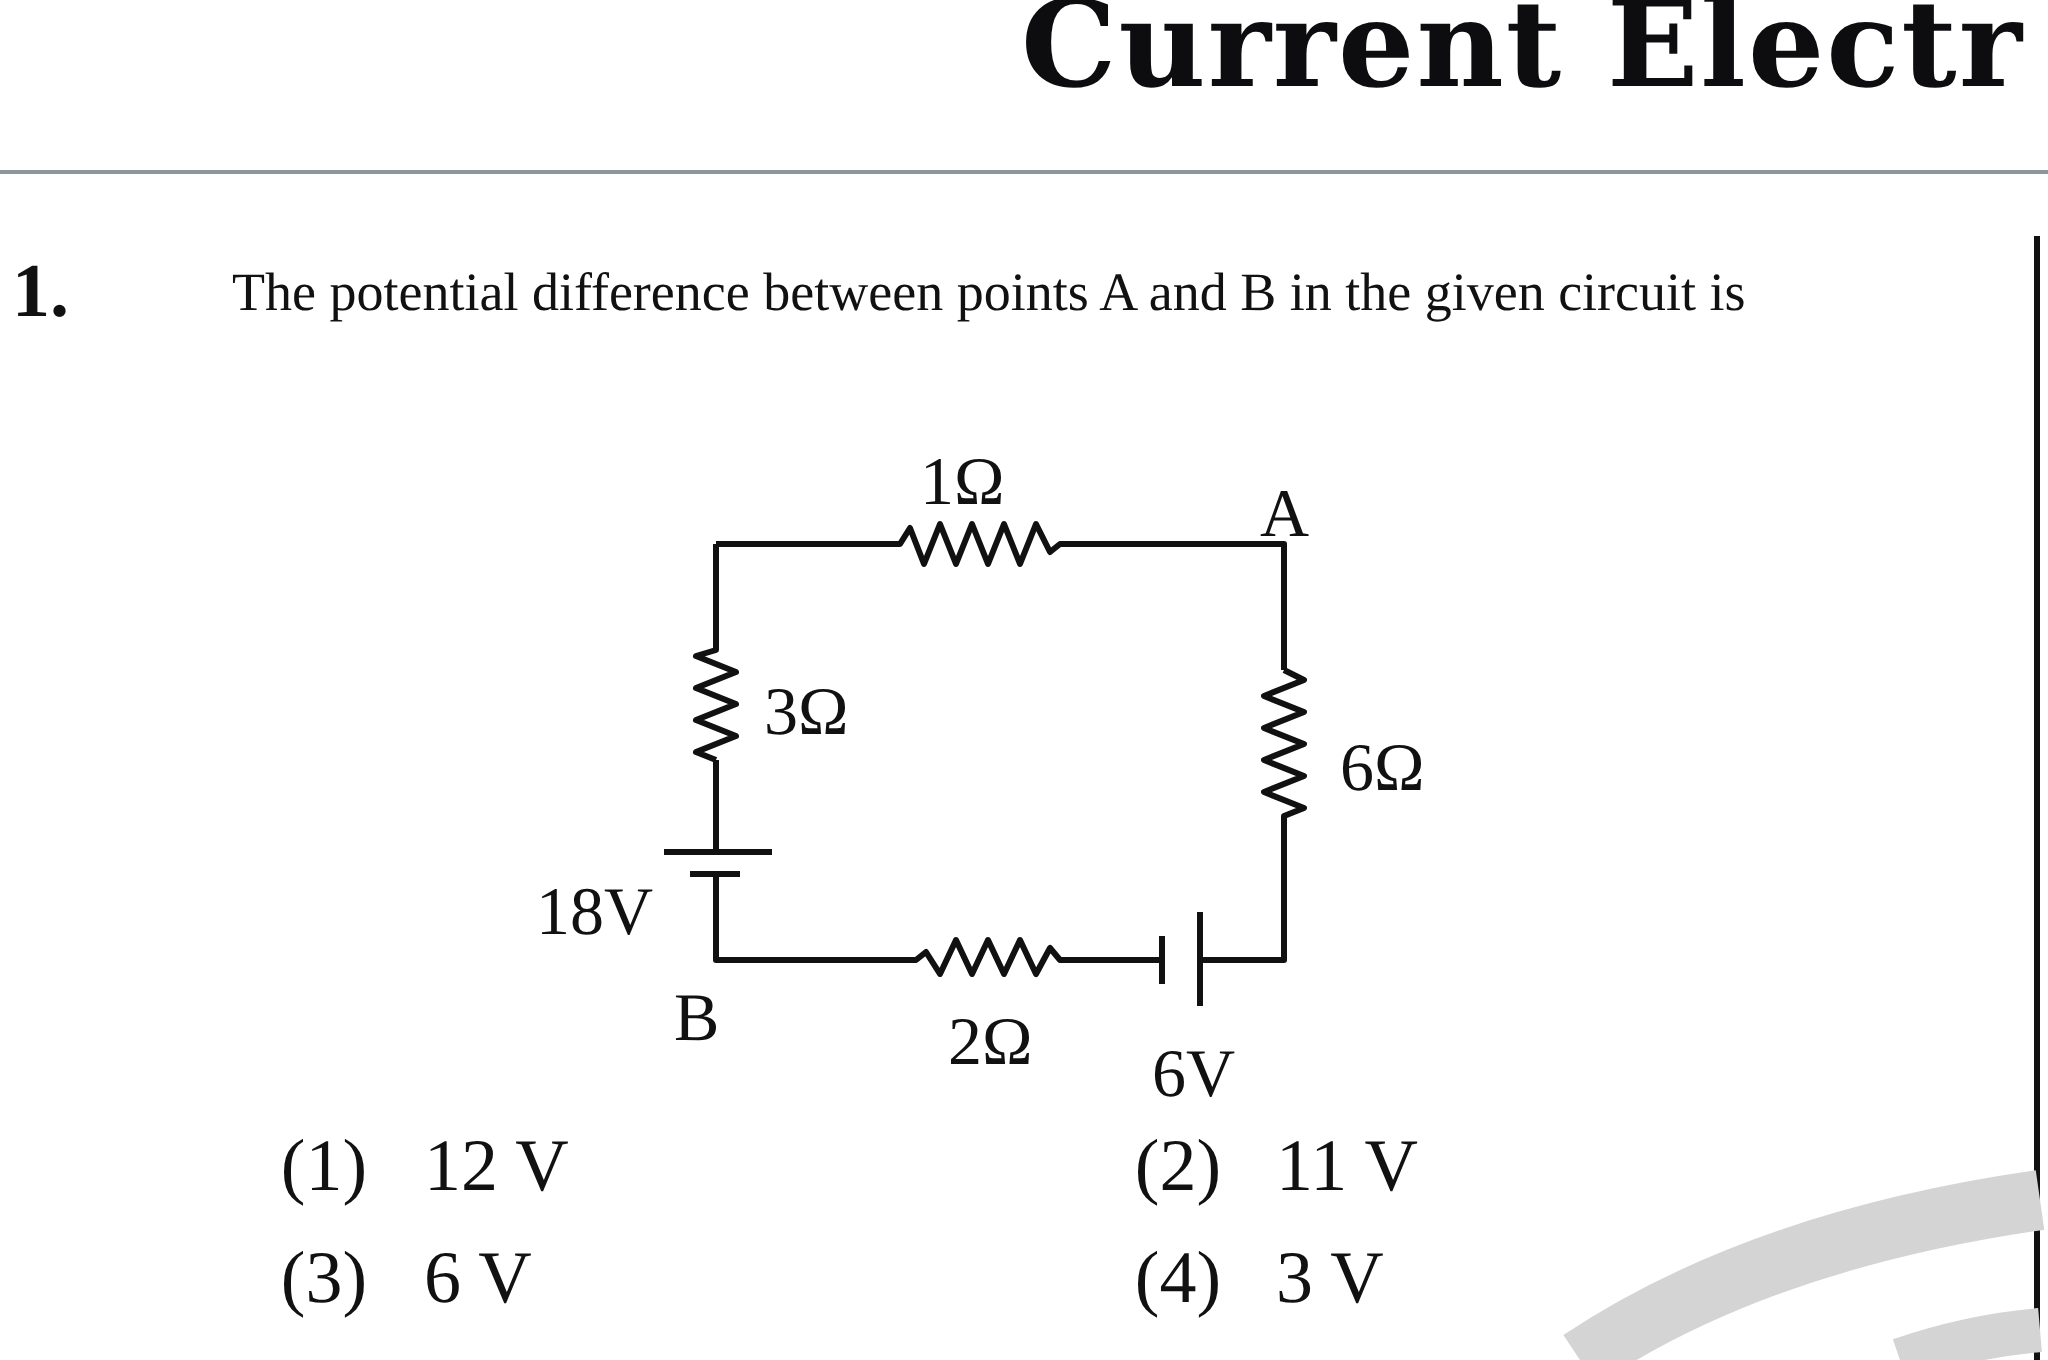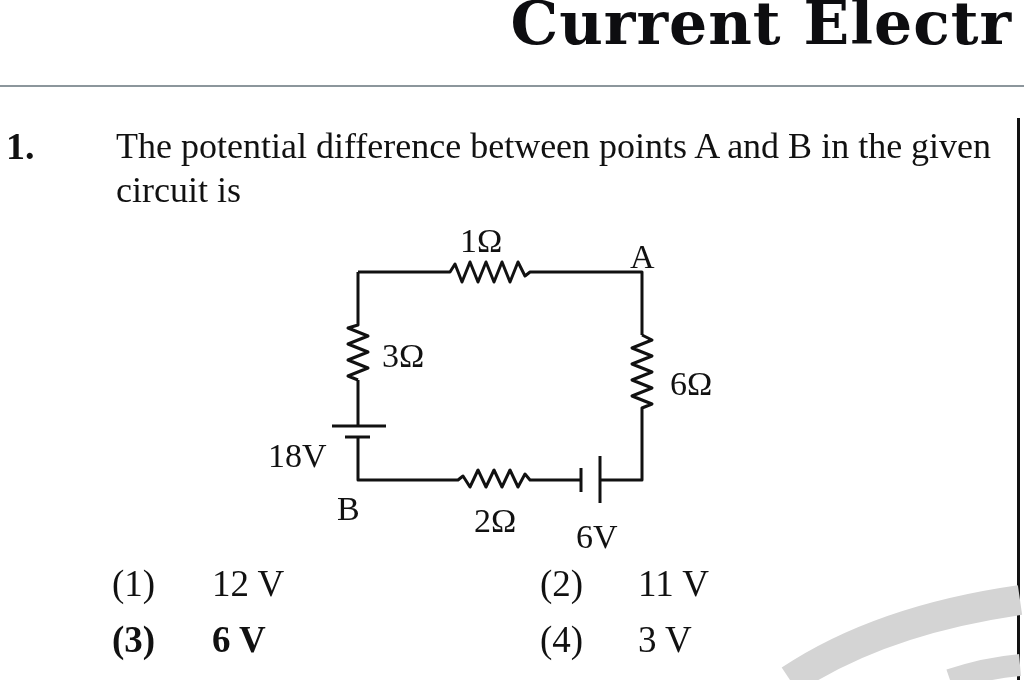--- a/index.html
+++ b/index.html
@@ -1,23 +1,23 @@
 <!DOCTYPE html>
 <html><head>
 <meta charset="utf-8">
 <style>
   html, body { margin:0; padding:0; }
   body { width:1024px; height:680px; background:#ffffff; position:relative; overflow:hidden; font-family:"Liberation Serif", serif; color:#111; }
   .title { position:absolute; right:12px; top:-12px; font-family:"DejaVu Serif", serif; font-weight:bold; font-size:60px; letter-spacing:1px; color:#0d0d10; white-space:nowrap; }
   .rule { position:absolute; left:0; top:85px; width:1024px; height:2px; background:#8c969c; }
   .vline { position:absolute; left:1017px; top:118px; width:3px; height:562px; background:#111; }
   .qnum { position:absolute; left:6px; top:124px; font-size:38px; font-weight:bold; }
-  .qtext { position:absolute; left:116px; top:124px; width:880px; font-size:36px; line-height:44px; }
+  .qtext { position:absolute; left:116px; top:124px; width:880px; font-size:27px; line-height:44px; }
   svg.circuit { position:absolute; left:0; top:0; }
-  .opt { position:absolute; font-size:37px; white-space:nowrap; }
+  .opt { position:absolute; font-size:37px; white-space:nowrap;text-align:center; }
   .opt .n { display:inline-block; width:100px; }
   .wm { position:absolute; }
 </style>
 </head>
 <body>
 
 <div class="title">Current Electr</div>
 <div class="rule"></div>
 <div class="vline"></div>
 
@@ -55,18 +55,18 @@
   <text x="474" y="532">2Ω</text>
   <text x="576" y="548">6V</text>
 </svg>
 
 <div class="opt" style="left:112px; top:562px;">
   <span class="n">(1)</span><span>12 V</span>
 </div>
 <div class="opt" style="left:540px; top:562px;">
   <span class="n" style="width:98px">(2)</span><span>11 V</span>
 </div>
-<div class="opt" style="left:112px; top:618px;font-weight:bold;">
+<div class="opt" style="left:112px; top:618px;">
   <span class="n">(3)</span><span>6 V</span>
 </div>
 <div class="opt" style="left:540px; top:618px;">
   <span class="n" style="width:98px">(4)</span><span>3 V</span>
 </div>
 
 </body></html>

